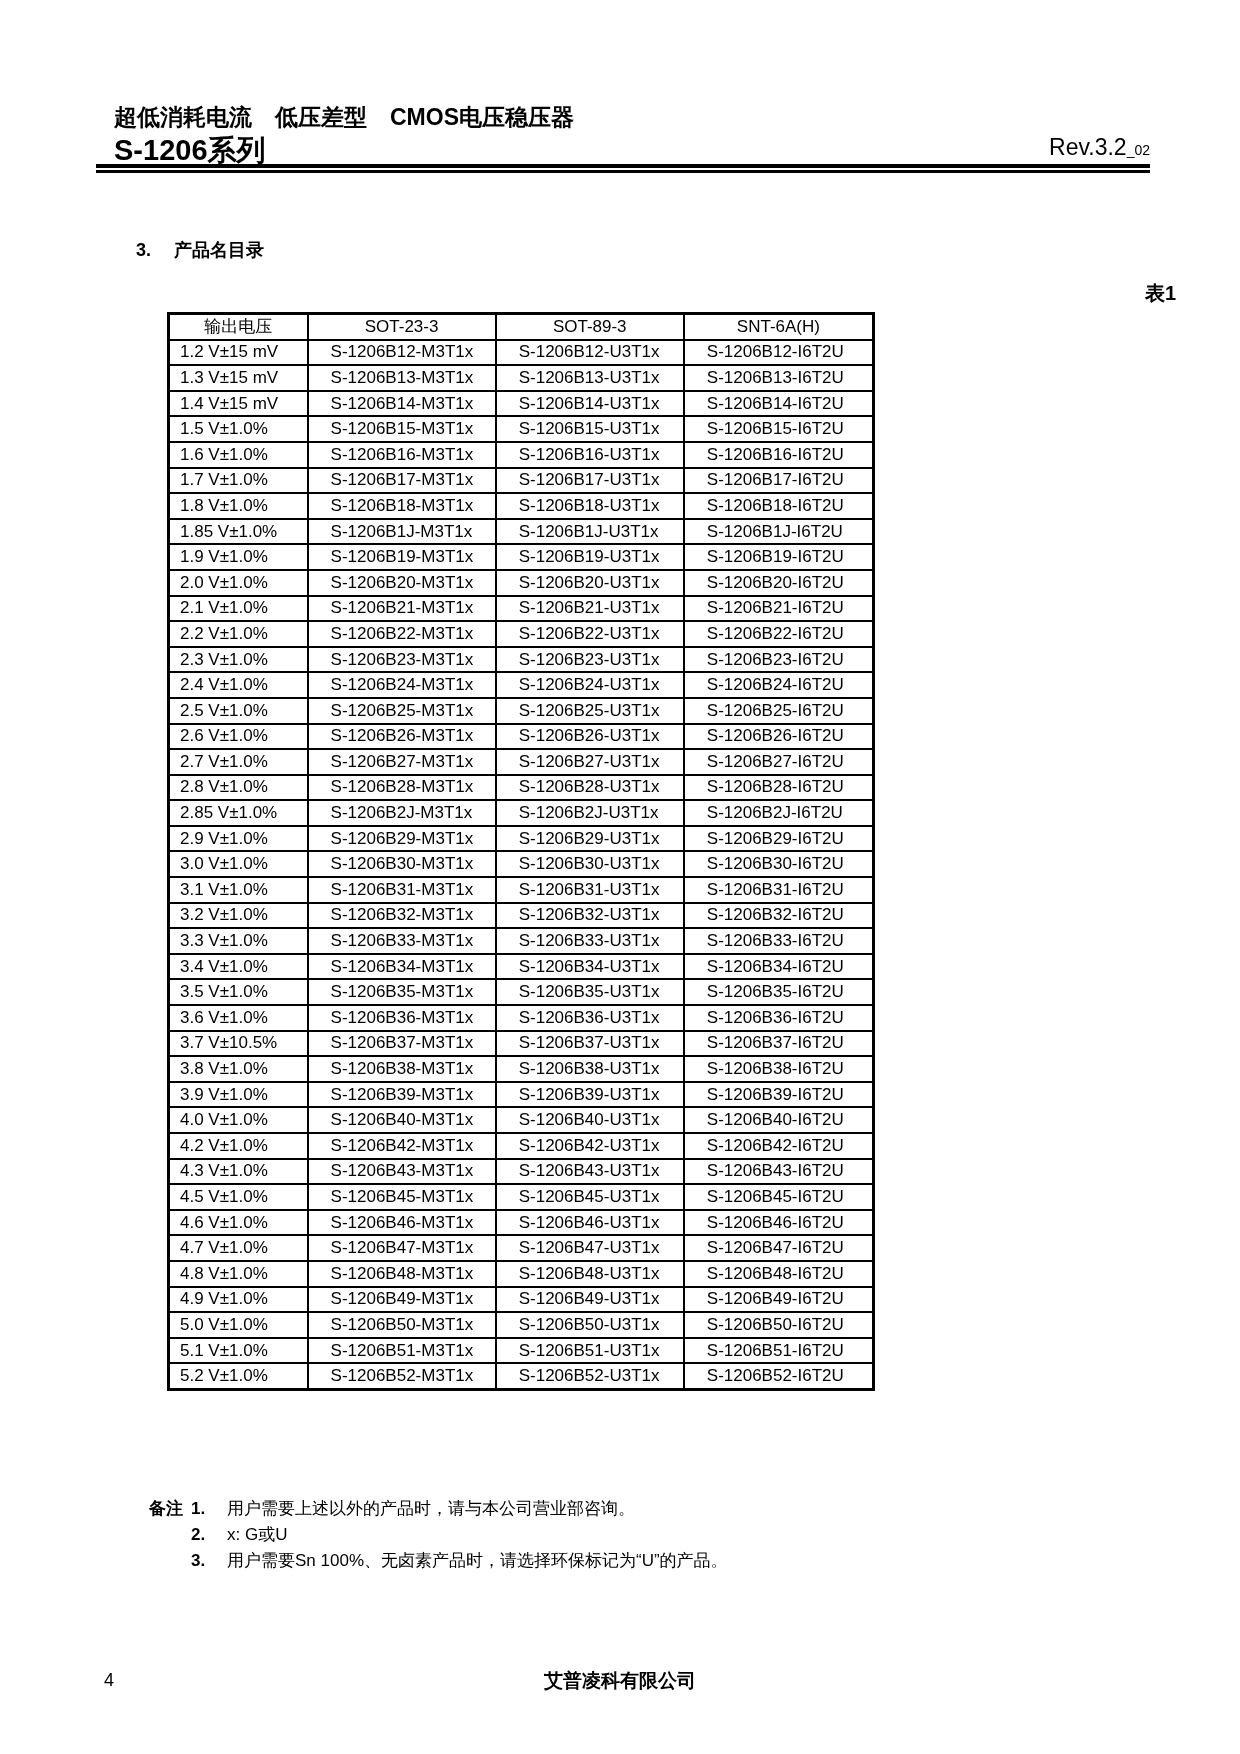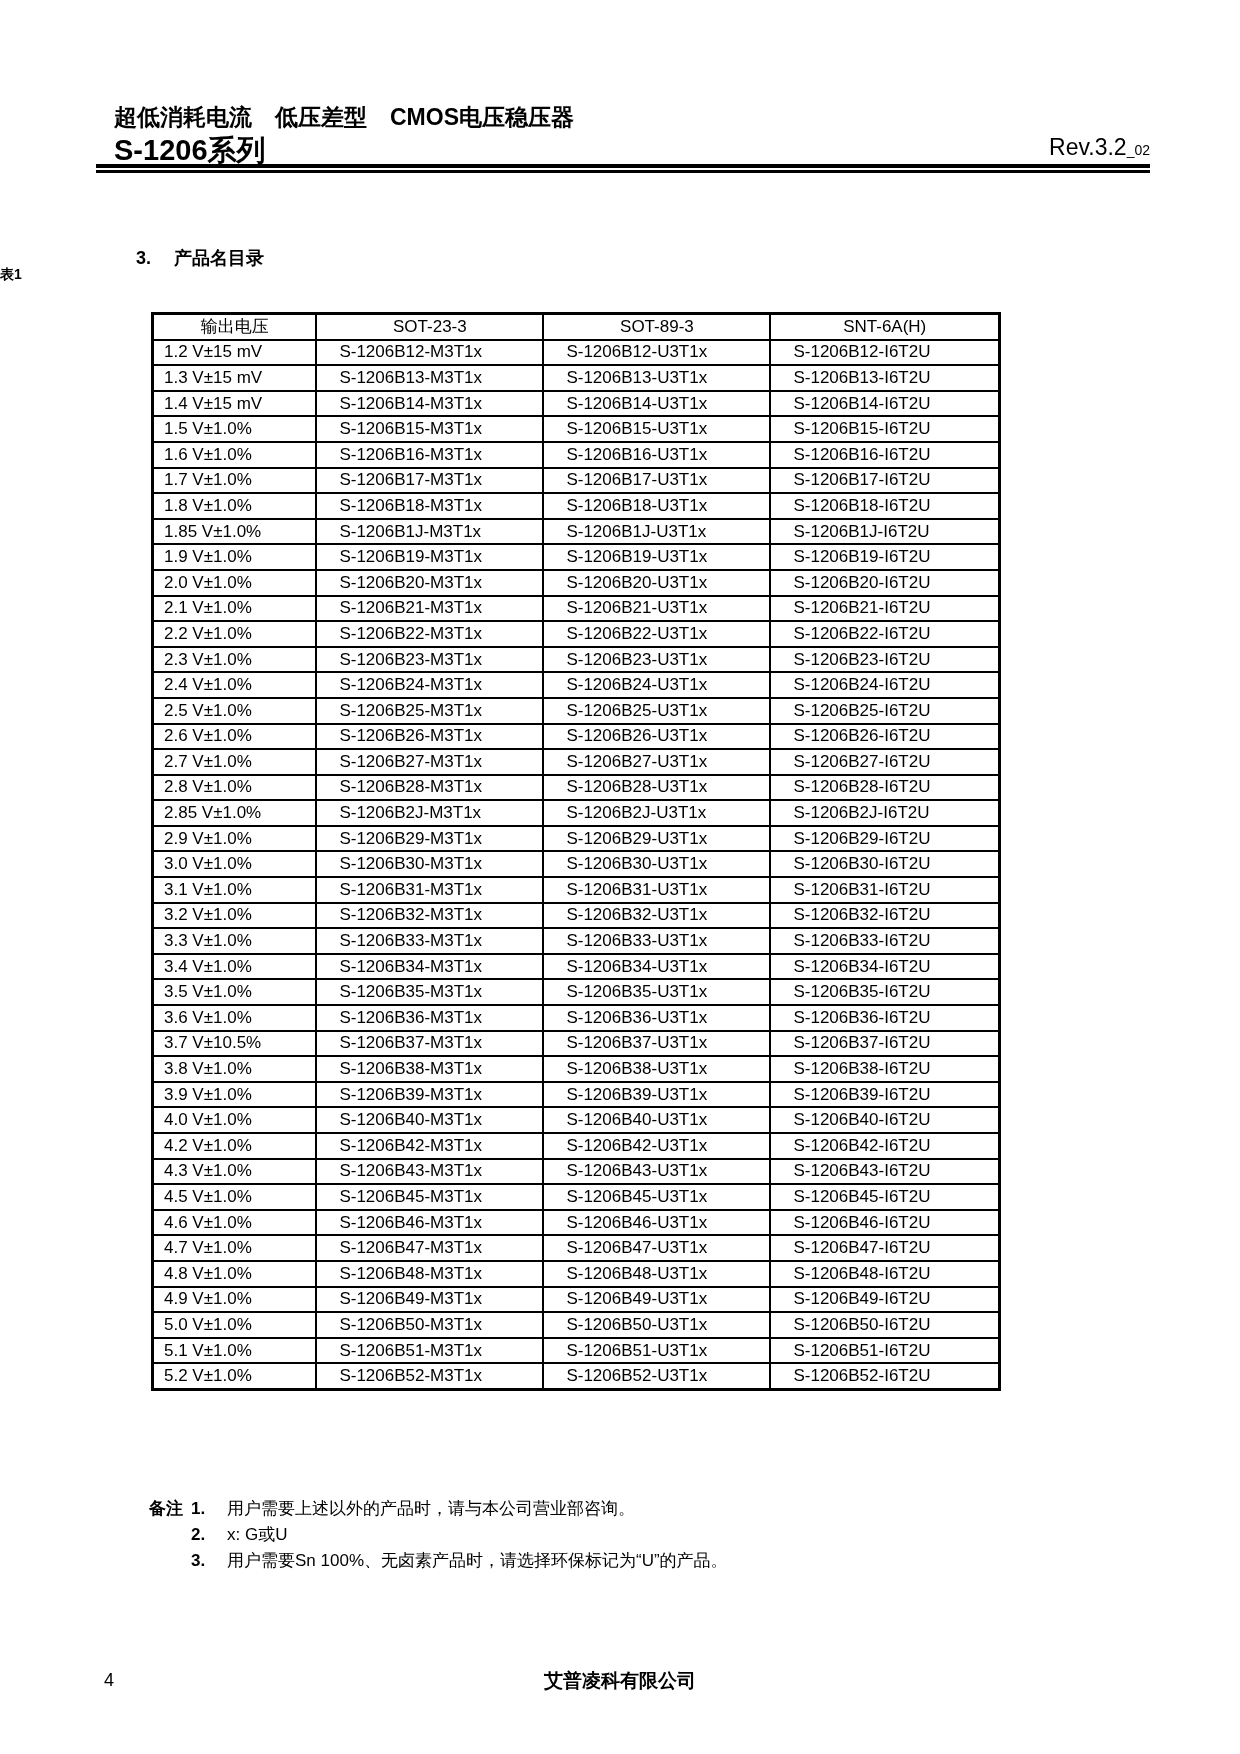--- a/index.html
+++ b/index.html
@@ -5,24 +5,24 @@
   html, body { margin: 0; padding: 0; background: #ffffff; }
   body { width: 1240px; height: 1754px; position: relative; font-family: "Liberation Sans", "DejaVu Sans", sans-serif; color: #000; overflow: hidden; }
   .header { position: absolute; left: 114px; top: 102px; width: 1036px; }
   .doc-title { font-size: 23px; font-weight: bold; line-height: 30px; white-space: pre; }
   .series-row { display: flex; justify-content: space-between; align-items: flex-end; }
   .series { font-size: 29px; font-weight: bold; line-height: 30px; }
   .rev { font-size: 23px; line-height: 30px; }
   .rev .sub { font-size: 14px; }
   .rule1 { position: absolute; left: 96px; top: 164px; width: 1054px; height: 4px; background: #000; }
   .rule2 { position: absolute; left: 96px; top: 170px; width: 1054px; height: 3px; background: #000; }
-  .section { position: absolute; left: 136px; top: 246px; font-size: 18px; font-weight: bold; }
+  .section { position: absolute; left: 136px; top: 238px; font-size: 18px; font-weight: bold; }
   .section .num { display: inline-block; width: 38px; }
-  .table-caption { position: absolute; left: 0; width: 1176px; top: 266px; text-align: left; font-size: 14px; font-weight: bold; }
-  table.catalog { position: absolute; left: 151px; top: 312px; width: 850px; border-collapse: collapse; border: 3px solid #000; font-size: 17px; }
+  .table-caption { position: absolute; left: 0; width: 1176px; top: 280px; text-align: right; font-size: 20px; font-weight: bold; }
+  table.catalog { position: absolute; left: 167px; top: 312px; width: 708px; border-collapse: collapse; border: 3px solid #000; font-size: 17px; }
   table.catalog th, table.catalog td { border: 2px solid #000; height: 23.6px; padding: 0; line-height: 22px; }
   table.catalog th { font-weight: normal; text-align: center; }
   table.catalog td { text-align: left; }
   table.catalog td.v { padding-left: 10px; width: 152px; margin-left: 28px; }
   table.catalog td.p { padding-left: 22px; }
   col.c1 { width: 164px; } col.c2 { width: 228px; } col.c3 { width: 228px; } col.c4 { width: 230px; }
   .notes { position: absolute; left: 149px; top: 1496px; font-size: 17px; }
   .note { display: flex; line-height: 26px; }
   .note-label { font-weight: bold; width: 42px; }
   .note-num { font-weight: bold; width: 36px; }

